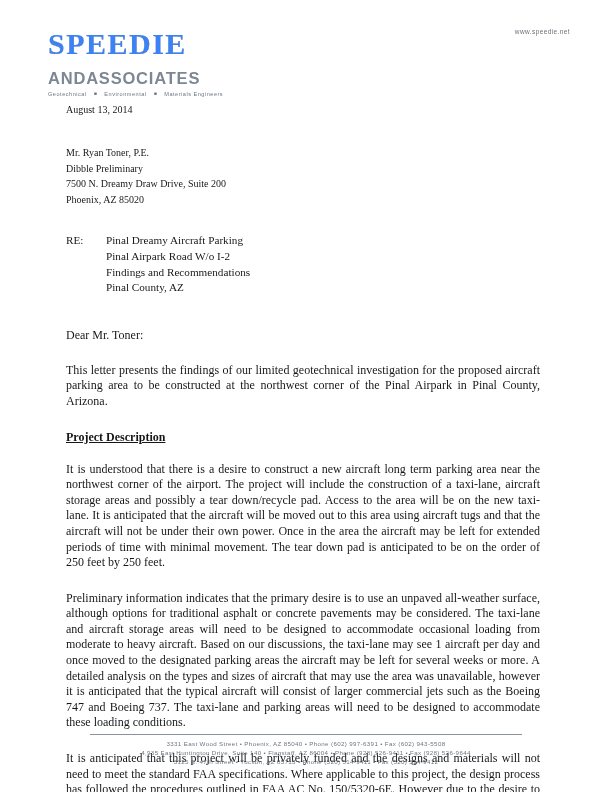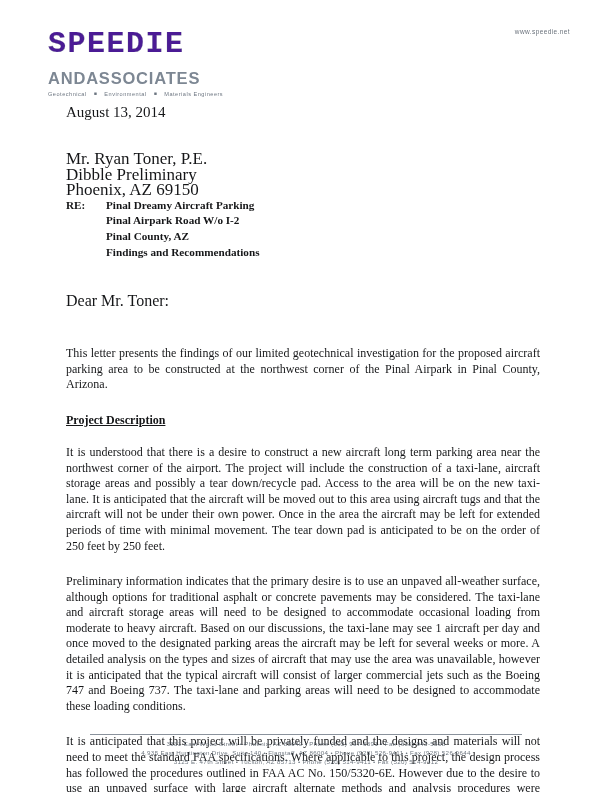--- a/index.html
+++ b/index.html
@@ -31,25 +31,25 @@
     opacity: 0.85;
   }
 
   .logo-block {
     position: absolute;
     left: 48px;
     top: 30px;
     width: 250px;
   }
   .logo-speedie {
-    font-family: Liberation Mono, monospace;
+    font-family: Liberation Serif, serif;
     font-weight: bold;
     font-size: 30px;
     letter-spacing: 1.5px;
-    color: #4c1d95;
+    color: #3b82f6;
     line-height: 0.96;
     -webkit-text-stroke: 0.2px #6d7784;
   }
   .logo-assoc {
     font-family: "Liberation Sans", sans-serif;
     font-weight: bold;
     font-size: 16.5px;
     letter-spacing: 0.8px;
     color: #7d8793;
     line-height: 1;
@@ -71,45 +71,46 @@
   }
 
   
   .body-wrap {
     position: absolute;
     left: 66px;
     top: 104px;
     width: 474px;
   }
   .date-line {
-    font-size: 15px;
+    font-size: 10px;
     margin-bottom: 30px;
   }
   .addressee {
-    font-size: 17px;
+    font-size: 10px;
     line-height: 15.6px;
+    margin-bottom: 26px;
   }
   .addressee div { white-space: nowrap; }
 
   .re-block {
     display: flex;
-    font-weight: bold;
+    font-weight: normal;
     font-size: 11.2px;
     line-height: 15.6px;
     margin-bottom: 32px;
   }
   .re-label {
     width: 40px;
     flex: 0 0 40px;
   }
   .re-lines div { white-space: nowrap; }
 
   .salutation {
-    font-size: 16px;
-    margin-bottom: 36px;
+    font-size: 12px;
+    margin-bottom: 20px;
   }
 
   p.para {
     font-size: 12px;
     line-height: 15.6px;
     text-align: justify;
     margin: 0 0 20px 0;
   }
 
   .section-head {
@@ -162,30 +163,31 @@
     </div>
   </div>
 
   <div class="body-wrap">
 
     <div class="date-line">August 13, 2014</div>
 
     <div class="addressee">
       <div>Mr. Ryan Toner, P.E.</div>
       <div>Dibble Preliminary</div>
-      <div>Phoenix, AZ 69150</div>
+      <div>7500 N. Dreamy Draw Drive, Suite 200</div>
+      <div>Phoenix, AZ 85020</div>
     </div>
 
     <div class="re-block">
       <div class="re-label">RE:</div>
       <div class="re-lines">
         <div>Pinal Dreamy Aircraft Parking</div>
         <div>Pinal Airpark Road W/o I-2</div>
+        <div>Findings and Recommendations</div>
         <div>Pinal County, AZ</div>
-        <div>Findings and Recommendations</div>
       </div>
     </div>
 
     <div class="salutation">Dear  Mr. Toner:</div>
 
     <p class="para">This letter presents the findings of our limited geotechnical investigation for the proposed aircraft parking area to be constructed at the northwest corner of the Pinal Airpark in Pinal County, Arizona.</p>
 
     <div class="section-head">Project Description</div>
 
     <p class="para">It is understood that there is a desire to construct a new aircraft long term parking area near the northwest corner of the airport.  The project will include the construction of a taxi-lane, aircraft storage areas and possibly a tear down/recycle pad.  Access to the area will be on the new taxi-lane.  It is anticipated that the aircraft will be moved out to this area using aircraft tugs and that the aircraft will not be under their own power.  Once in the area the aircraft may be left for extended periods of time with minimal movement.  The tear down pad is anticipated to be on the order of 250 feet by 250 feet.</p>

